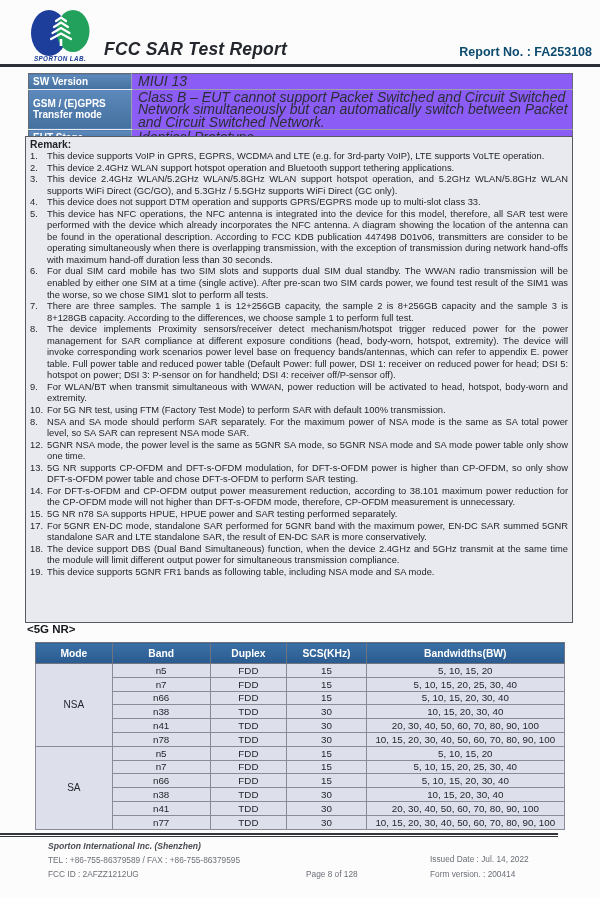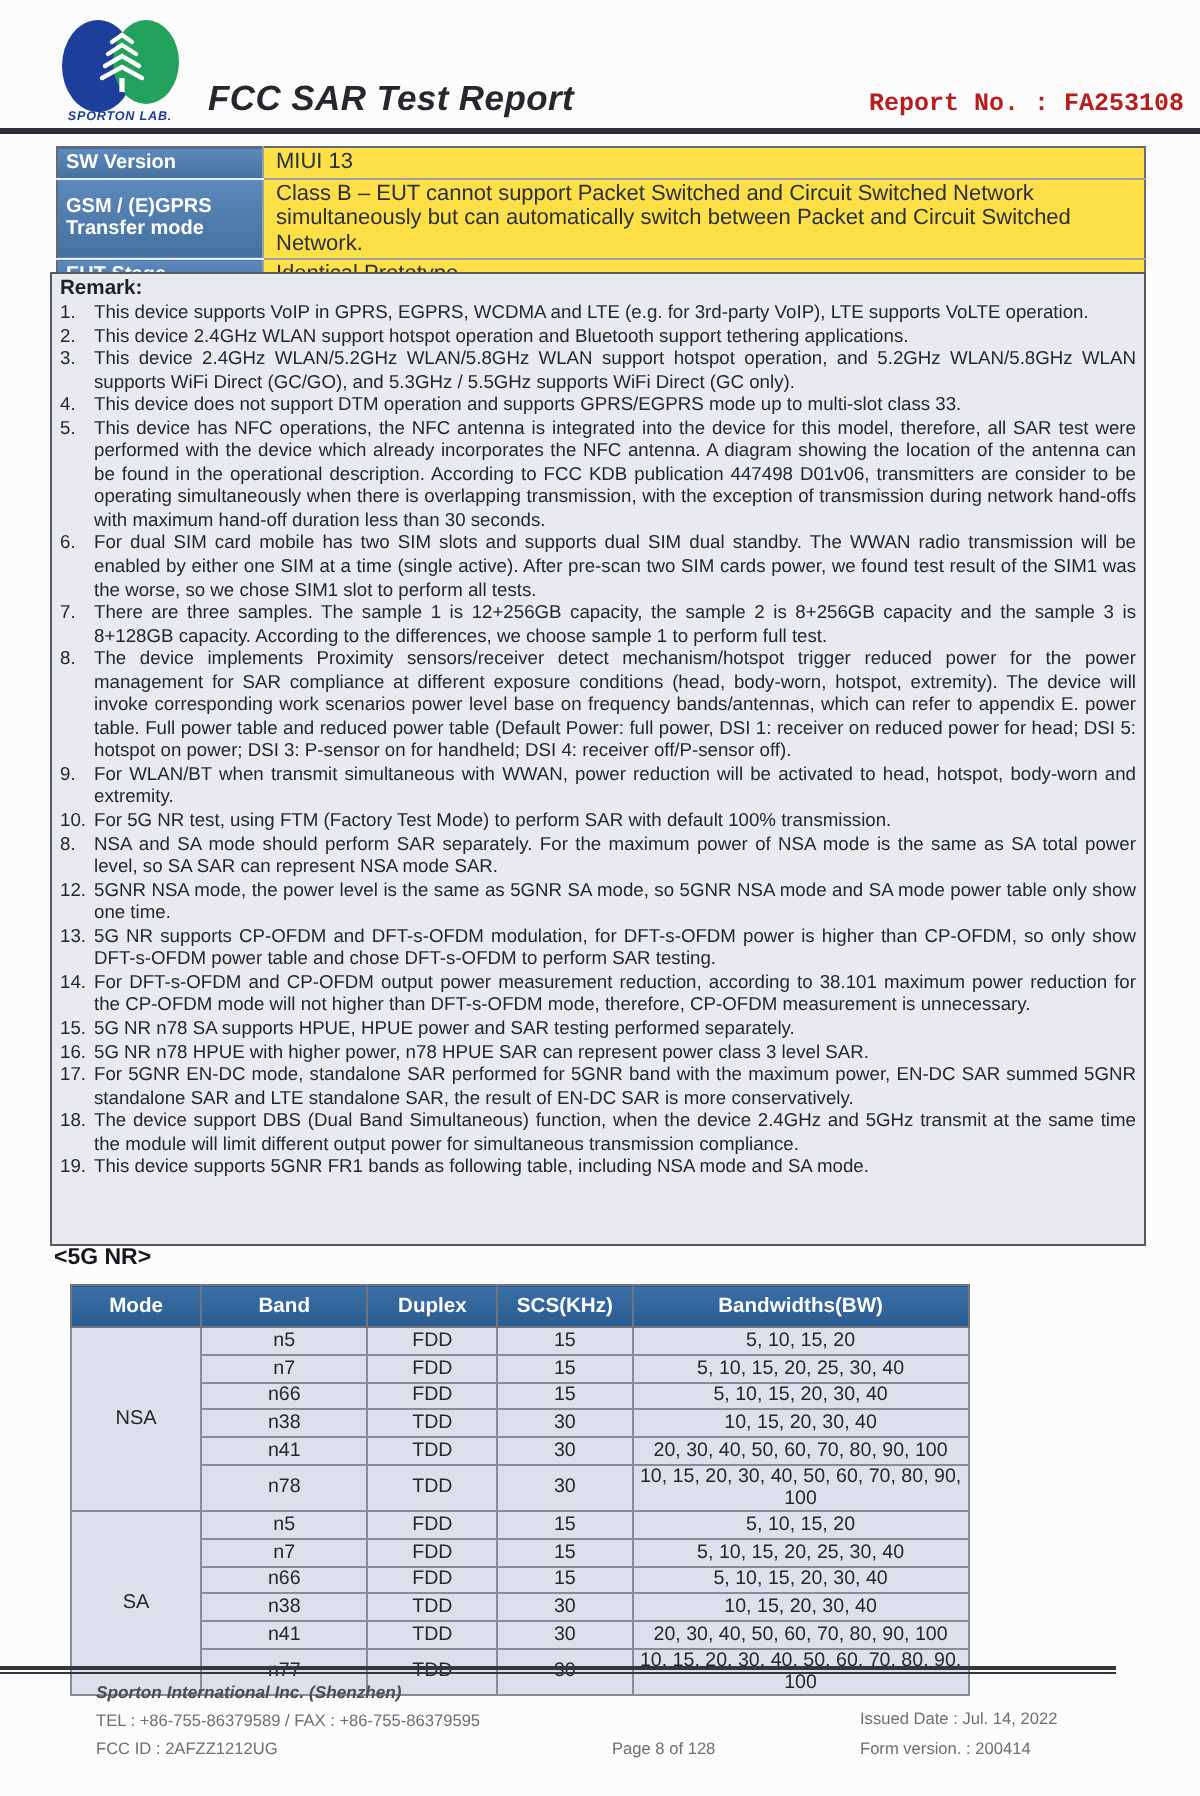--- a/index.html
+++ b/index.html
@@ -5,43 +5,43 @@
   * { margin:0; padding:0; box-sizing:border-box; }
   body { background:#ffffff; font-family:"Liberation Sans", sans-serif; }
   .page { position:relative; width:600px; height:898px; background:#fcfcfd; overflow:hidden; }
 
   
   .logo { position:absolute; left:27px; top:9px; }
   .logo-label { position:absolute; left:24px; top:55px; width:72px; text-align:center;
     font-size:6.3px; font-weight:bold; font-style:italic; color:#1c3d96; letter-spacing:.4px; }
   .title { position:absolute; left:104px; top:39px; font-size:17.5px; font-weight:bold;
     font-style:italic; color:#24282e; letter-spacing:.2px; }
-  .report-no { position:absolute; right:8px; top:45px; font-size:12.5px; font-weight:bold; color:#b91c1c;font-family:Liberation Mono, monospace; }
+  .report-no { position:absolute; right:8px; top:45px; font-size:12.5px; font-weight:bold; color:#0c4a6e; }
   .top-rule { position:absolute; left:0; top:64px; width:600px; height:3px; background:#2c3036; }
 
   
   .info-table { position:absolute; left:28px; top:73px; width:545px; border-collapse:collapse;
     border:1px solid #666b73; }
   .info-table td { vertical-align:middle; }
   .ilabel { width:103px; background:linear-gradient(#5d89bc,#44719f); color:#ffffff;
     font-size:10px; font-weight:bold; padding:1px 19px 1px 4px; border-bottom:1px solid #e9ecf2; }
-  .ivalue { background:#fde047; color:#2b2f35; font-size:11px; padding:1px 4px 1px 6px;
-    border-bottom:1px solid #9aa0a8; border-left:1px solid #9aa0a8; line-height:12.5px; }
+  .ivalue { background:#8b5cf6; color:#2b2f35; font-size:14px; padding:1px 4px 1px 6px;
+    border-bottom:1px solid #9aa0a8; border-left:1px solid #9aa0a8; line-height:12.5px;font-style:italic; }
 
   
   .remark-box { position:absolute; left:25px; top:136px; width:548px; height:487px;
     background:#e8eaef; border:1.5px solid #565b62; padding:1px 4px 4px 4px; overflow:hidden; }
   .remark-heading { font-size:10.3px; font-weight:bold; color:#1e2227; line-height:13px; }
   .remark-item { display:flex; font-size:9.35px; line-height:11.55px; color:#23272d; }
   .remark-item .num { flex:0 0 17px; }
   .remark-item .txt { flex:1; text-align:justify; }
 
   
   .nr-heading { position:absolute; left:27px; top:623px; font-size:11.5px; font-weight:bold; color:#14171c; }
-  .nr-table { position:absolute; left:35px; top:642px; width:450px; border-collapse:collapse; table-layout:fixed; }
+  .nr-table { position:absolute; left:35px; top:642px; width:530px; border-collapse:collapse; table-layout:fixed; }
   .nr-table th { background:linear-gradient(#3a70a6,#2a5b90); color:#ffffff; font-size:10.3px;
     font-weight:bold; height:21px; border:1px solid #6f747e; }
   .nr-table td { background:#dde0ea; border:1px solid #878c96; font-size:9.8px; color:#23272d;
     text-align:center; height:13.8px; padding:0 2px; line-height:11px; }
   .nr-table td.mode-cell { font-size:10px; }
 
   
   .footer-rule { position:absolute; left:0; top:833px; width:558px; height:4px;
     border-top:2.5px solid #33373d; border-bottom:1.5px solid #33373d; }
   .ft { position:absolute; font-size:8.3px; color:#6b6f76; }
@@ -147,24 +147,20 @@
           <span class="num">13.</span>
           <span class="txt">5G NR supports CP-OFDM and DFT-s-OFDM modulation, for DFT-s-OFDM power is higher than CP-OFDM, so only show DFT-s-OFDM power table and chose DFT-s-OFDM to perform SAR testing.</span>
         </div>
         <div class="remark-item">
           <span class="num">14.</span>
           <span class="txt">For DFT-s-OFDM and CP-OFDM output power measurement reduction, according to 38.101 maximum power reduction for the CP-OFDM mode will not higher than DFT-s-OFDM mode, therefore, CP-OFDM measurement is unnecessary.</span>
         </div>
         <div class="remark-item">
           <span class="num">15.</span>
           <span class="txt">5G NR n78 SA supports HPUE, HPUE power and SAR testing performed separately.</span>
-        </div>
-        <div class="remark-item">
-          <span class="num">16.</span>
-          <span class="txt">5G NR n78 HPUE with higher power, n78 HPUE SAR can represent power class 3 level SAR.</span>
         </div>
         <div class="remark-item">
           <span class="num">17.</span>
           <span class="txt">For 5GNR EN-DC mode, standalone SAR performed for 5GNR band with the maximum power, EN-DC SAR summed 5GNR standalone SAR and LTE standalone SAR, the result of EN-DC SAR is more conservatively.</span>
         </div>
         <div class="remark-item">
           <span class="num">18.</span>
           <span class="txt">The device support DBS (Dual Band Simultaneous) function, when the device 2.4GHz and 5GHz transmit at the same time the module will limit different output power for simultaneous transmission compliance.</span>
         </div>
         <div class="remark-item">

